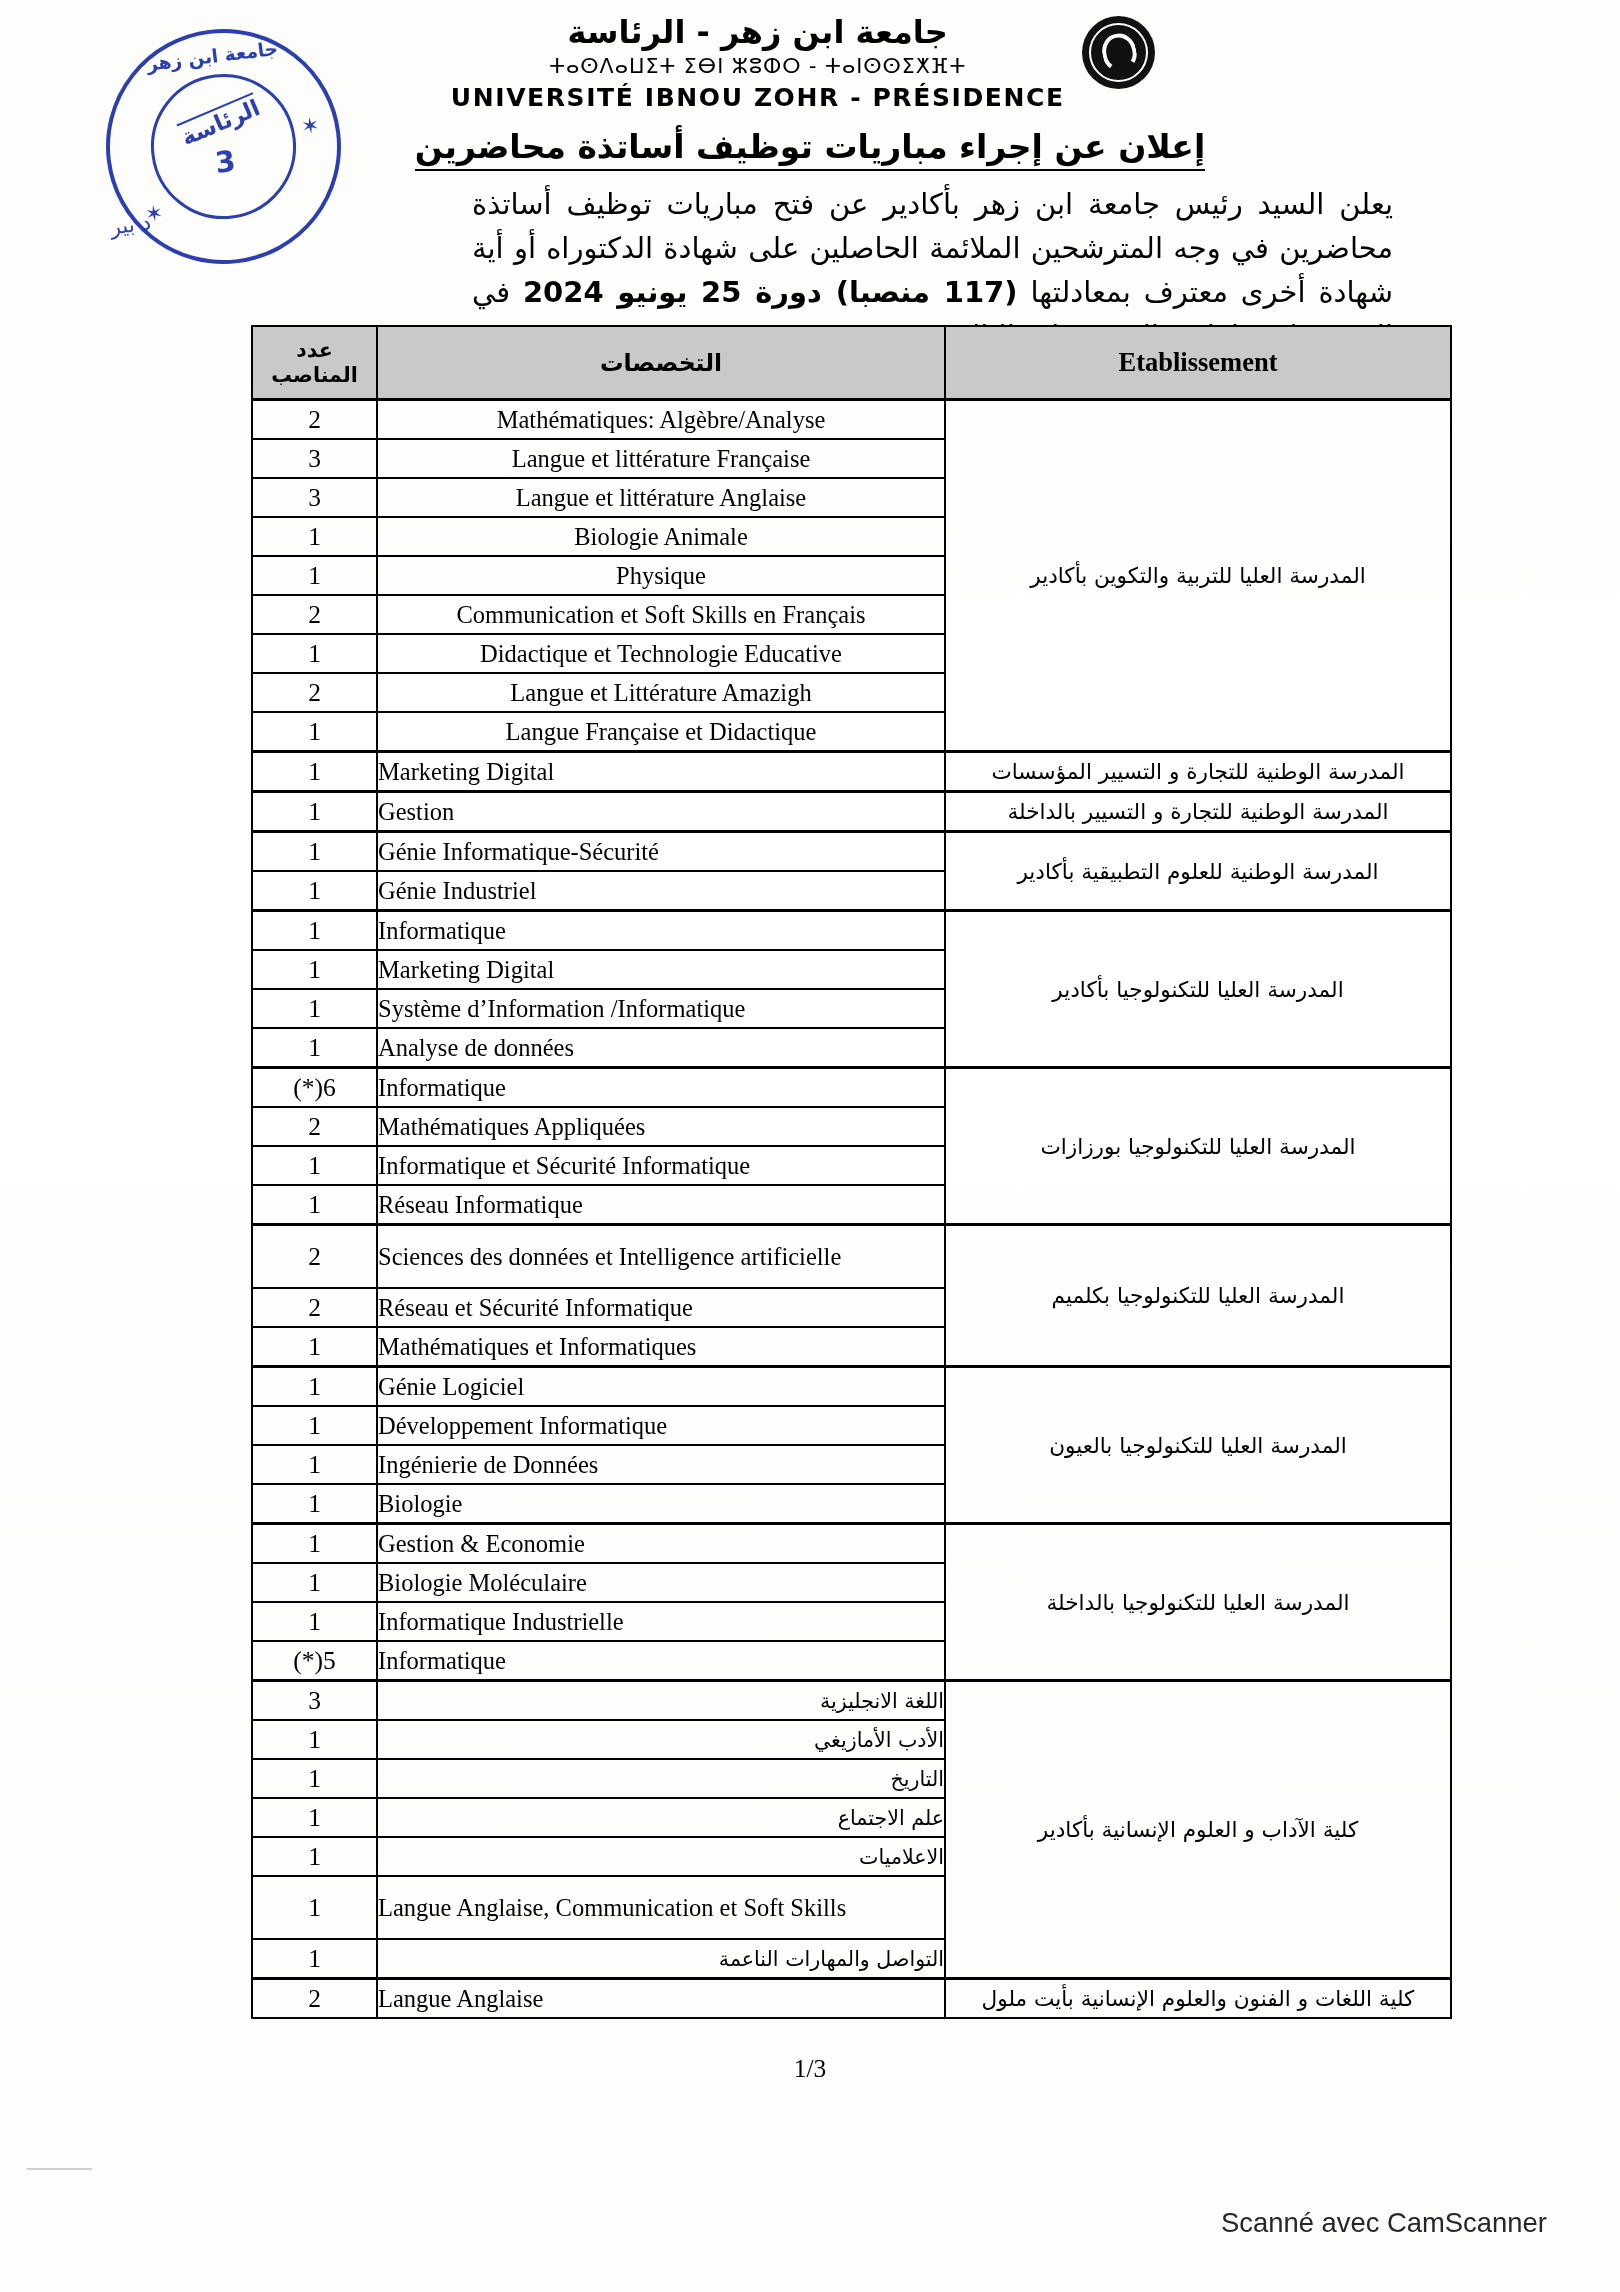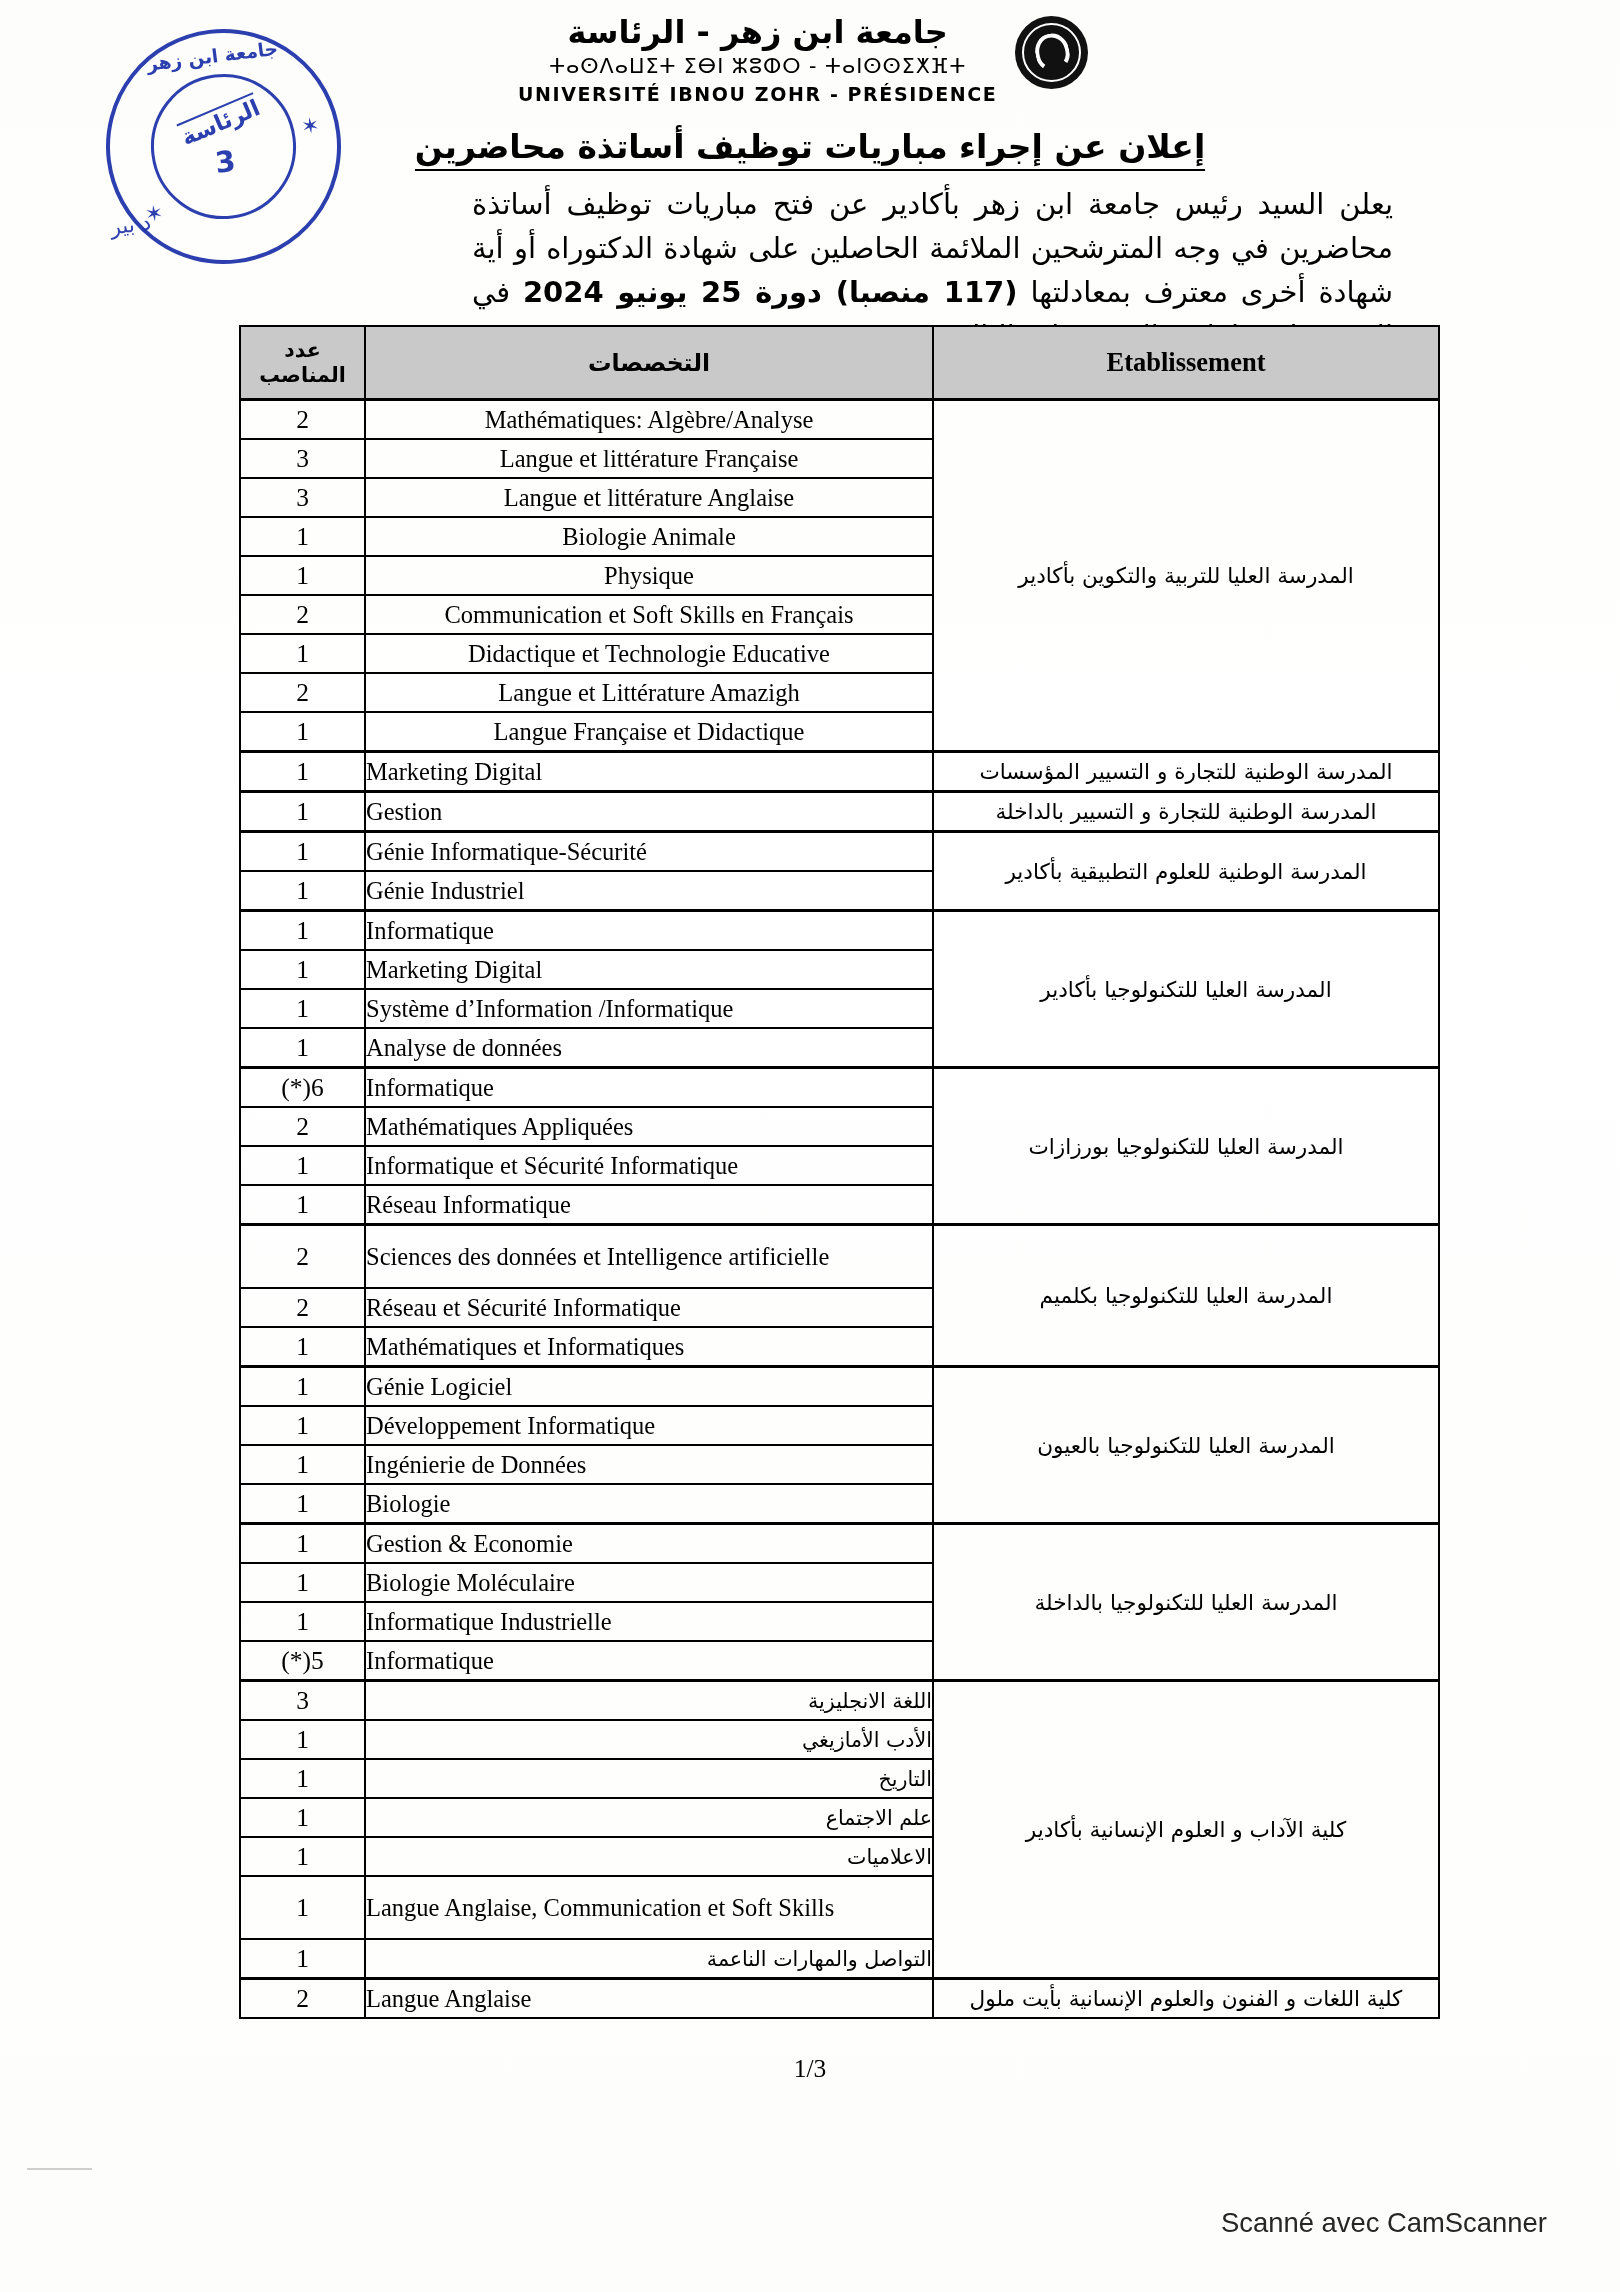--- a/index.html
+++ b/index.html
@@ -43,21 +43,21 @@
     letter-spacing: 0.5px;
     direction: rtl;
   }
   .lh-tif {
     font-size: 20.6px;
     font-weight: 400;
     letter-spacing: 1px;
     margin-top: 2.9px;
   }
   .lh-fr {
-    font-size: 19px;
+    font-size: 25px;
     font-weight: 700;
     letter-spacing: 1.6px;
     margin-top: 3.9px;
   }
   .logo {
     width: 73px;
     height: 73px;
     border-radius: 50%;
     background: #111;
     position: relative;
@@ -182,21 +182,21 @@
     font-family: "DejaVu Sans", sans-serif;
     font-size: 29px;
     line-height: 1.52;
   }
   .intro b { font-weight: 700; }
 
   
   .tbl-wrap {
     position: absolute;
     top: 325px;
-    left: 239px;
+    left: 251px;
     width: 1200px;
   }
   table.main {
     width: 100%;
     border-collapse: collapse;
     table-layout: fixed;
   }
   table.main td, table.main th {
     border: 2px solid #000;
     padding: 0;

